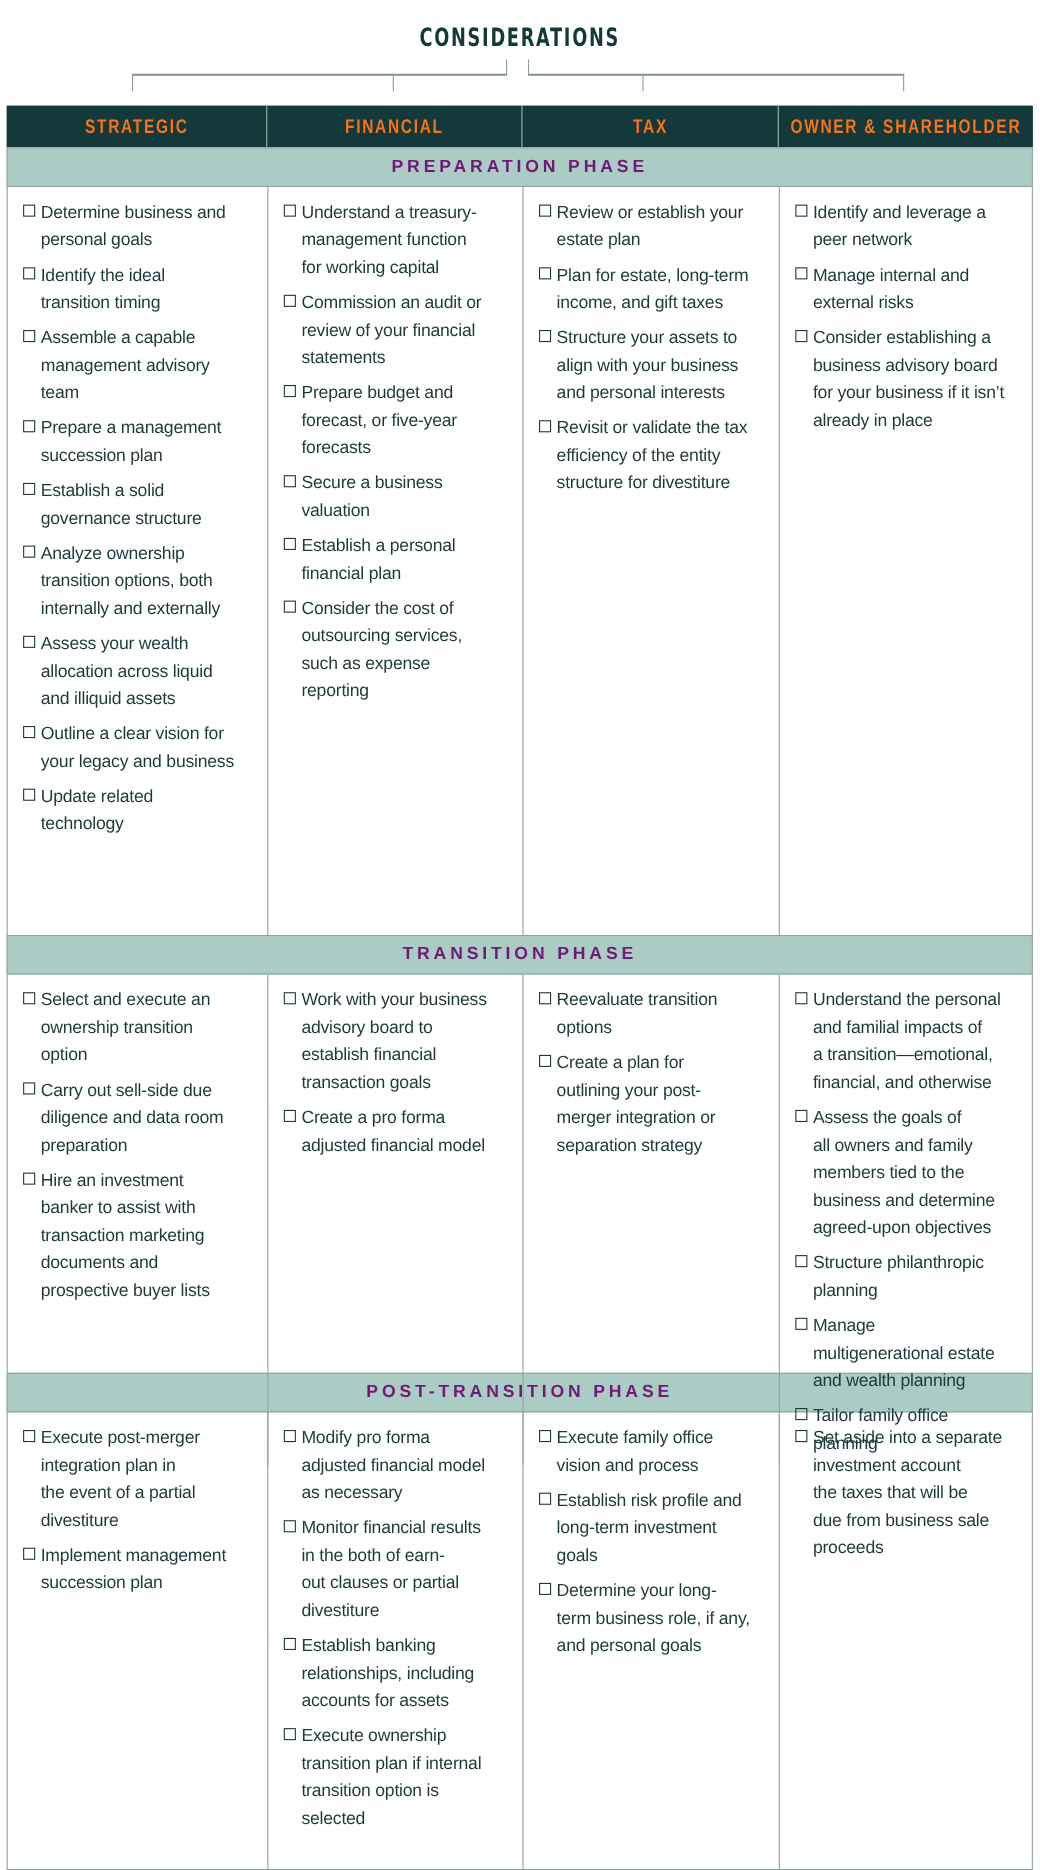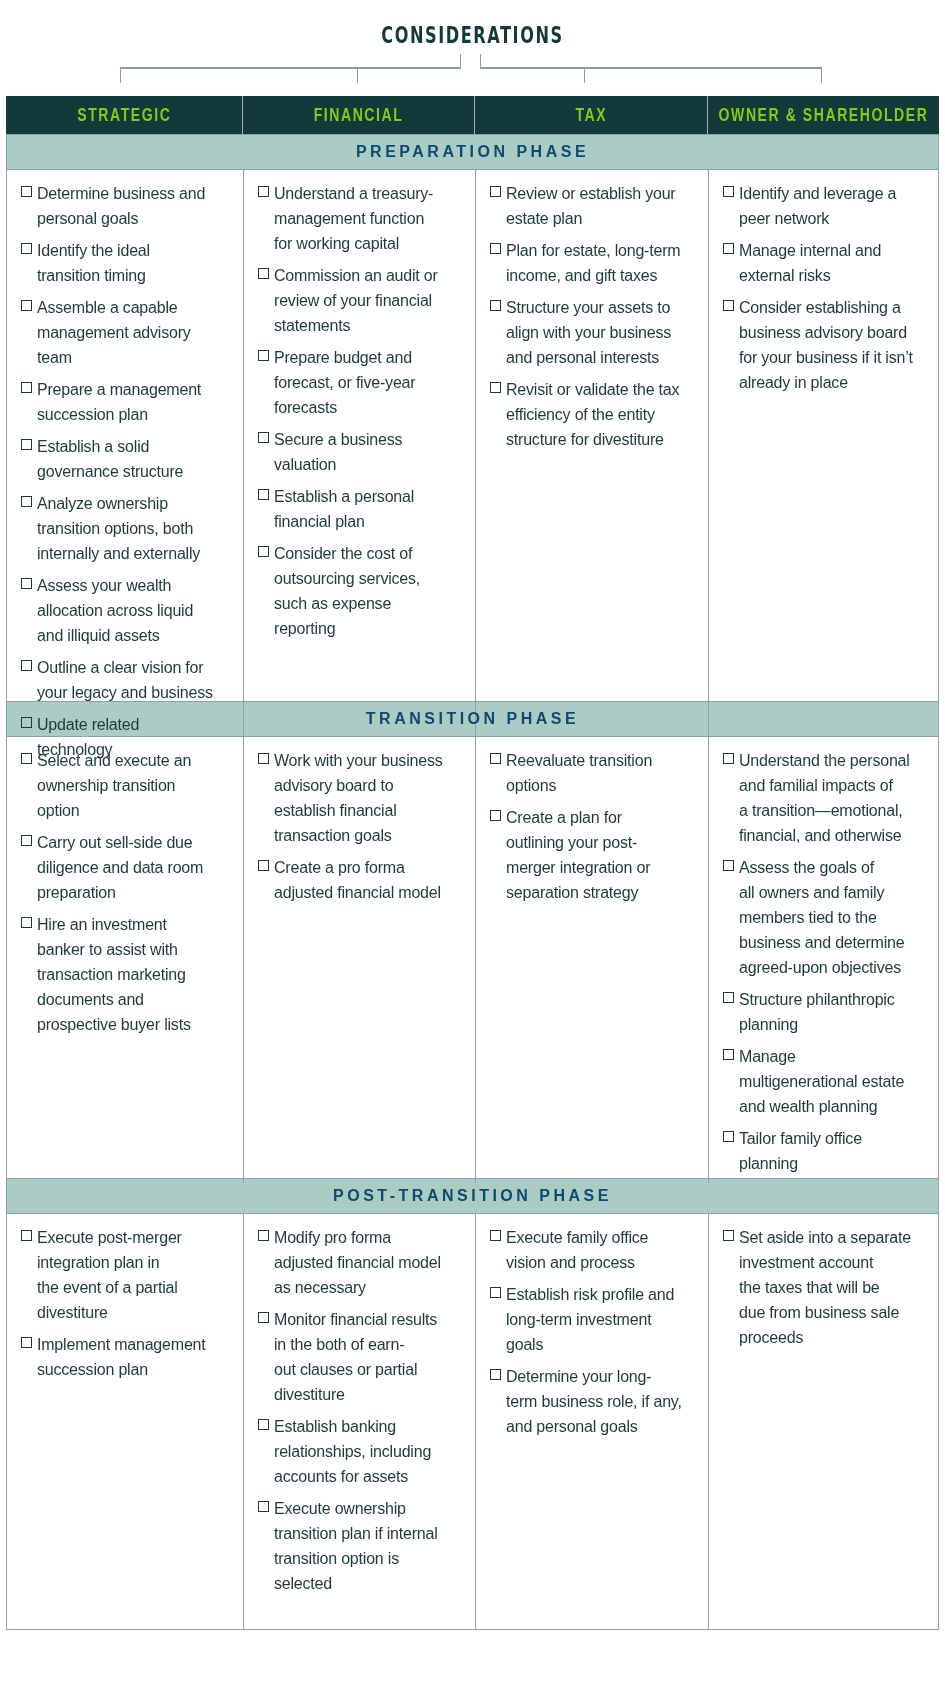--- a/index.html
+++ b/index.html
@@ -7,27 +7,27 @@
          font-family: "Liberation Sans", "DejaVu Sans", sans-serif; color: #1d3a3a; }
   .title { position: absolute; top: 22px; left: 0; width: 945px; text-align: center;
            font-family: "DejaVu Sans Condensed", "Liberation Sans Narrow", "Liberation Sans", sans-serif;
            font-stretch: condensed; font-weight: 600; font-size: 23px; letter-spacing: 2px;
            color: #14393a; transform: scaleX(0.78); transform-origin: center; }
   .conn { position: absolute; background: #8a9e9b; }
   .table { position: absolute; left: 6px; top: 96px; width: 933px; }
   .hdr { display: grid; grid-template-columns: 236px 232px 233px 232px; height: 38px;
          background: #14393a; }
   .hdr div { display: flex; align-items: center; justify-content: center;
-             color: #84cc16; font-weight: 700; font-size: 18px; letter-spacing: 2px;
+             color: #f97316; font-weight: 700; font-size: 18px; letter-spacing: 2px;
              border-left: 1px solid #9fb3b0; }
   .hdr div:first-child { border-left: none; }
   .hdr span { display: inline-block; transform: scaleX(0.78); white-space: nowrap; }
   .phase { height: 36px; background: #abcbc5; display: flex; align-items: center;
            justify-content: center; font-weight: 700; font-size: 16px; letter-spacing: 3.5px;
-           color: #0c4a6e; border-left: 1px solid #8fa4a1; border-right: 1px solid #8fa4a1;
+           color: #701a75; border-left: 1px solid #8fa4a1; border-right: 1px solid #8fa4a1;
            border-top: 1px solid #8fa4a1; border-bottom: 1px solid #8fa4a1; box-sizing: border-box; }
   .body { display: grid; grid-template-columns: 236px 232px 233px 232px;
           border-left: 1px solid #8fa4a1; border-right: 1px solid #8fa4a1; box-sizing: border-box; }
   .cell { border-left: 1px solid #8fa4a1; padding: 11px 6px 0 14px; box-sizing: border-box; }
   .cell:first-child { border-left: none; }
   .item { position: relative; padding-left: 16px; margin-bottom: 7px; font-size: 16px;
           line-height: 25px; color: #1d3a3a; letter-spacing: -0.2px; }
   .item .box { position: absolute; left: 0; top: 5px; width: 11px; height: 11px;
                border: 1.5px solid #1d3a3a; box-sizing: border-box; }
   .item .line { display: block; white-space: nowrap; }
@@ -57,21 +57,21 @@
       </div>
     <div>
         <span>TAX</span>
       </div>
     <div>
         <span>OWNER &amp; SHAREHOLDER</span>
       </div>
   </div>
 
   <div class="phase">PREPARATION PHASE</div>
-  <div class="body" id="body-0" style="height:531px;">
+  <div class="body" id="body-0" style="height:680px;">
       <div class="cell">
         <div class="item">
           <span class="box"></span>
           <span class="line">Determine business and</span>
           <span class="line">personal goals</span>
         </div>
         <div class="item">
           <span class="box"></span>
           <span class="line">Identify the ideal</span>
           <span class="line">transition timing</span>
@@ -191,21 +191,21 @@
           <span class="box"></span>
           <span class="line">Consider establishing a</span>
           <span class="line">business advisory board</span>
           <span class="line">for your business if it isn’t</span>
           <span class="line">already in place</span>
         </div>
       </div>
     </div>
 
   <div class="phase">TRANSITION PHASE</div>
-  <div class="body" id="body-1" style="height:441px;">
+  <div class="body" id="body-1" style="height:362px;">
       <div class="cell">
         <div class="item">
           <span class="box"></span>
           <span class="line">Select and execute an</span>
           <span class="line">ownership transition</span>
           <span class="line">option</span>
         </div>
         <div class="item">
           <span class="box"></span>
           <span class="line">Carry out sell-side due</span>

